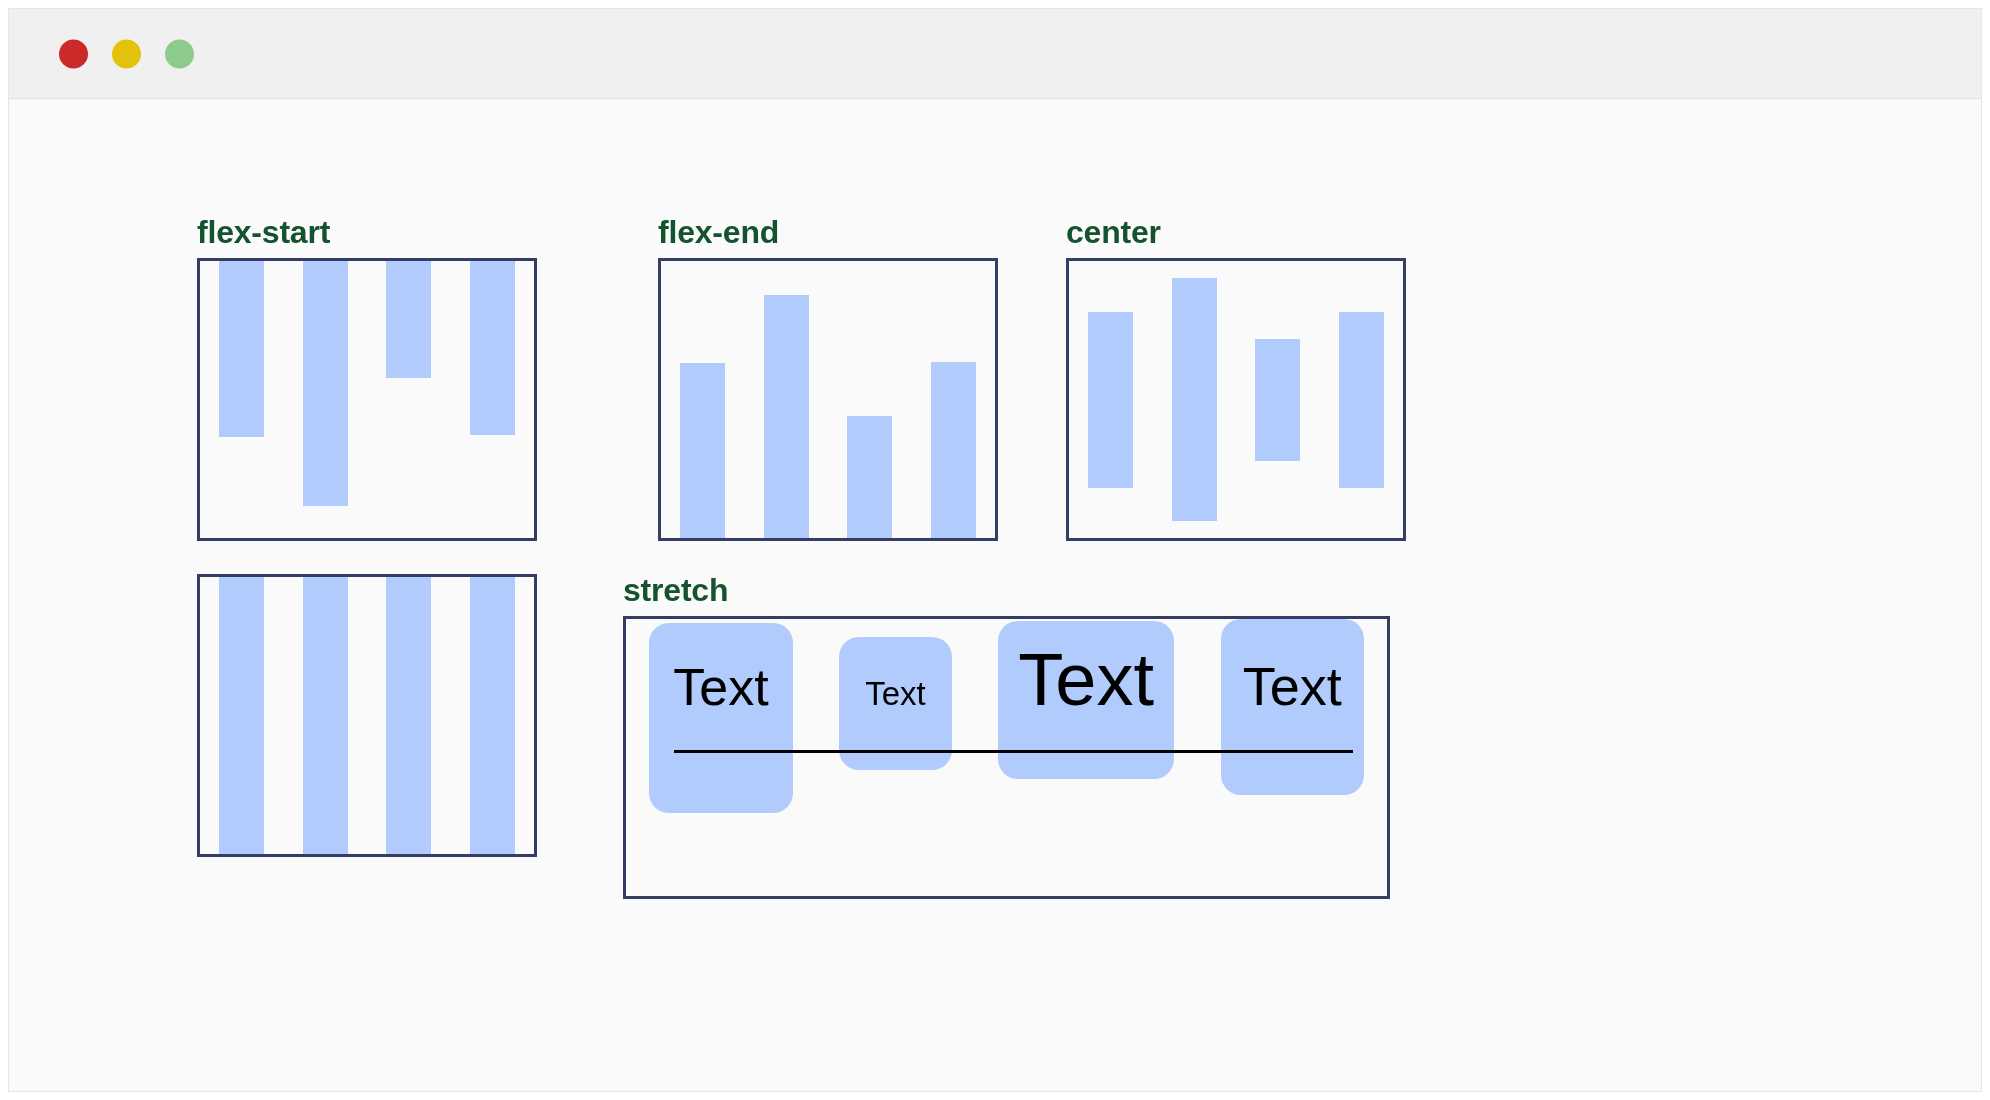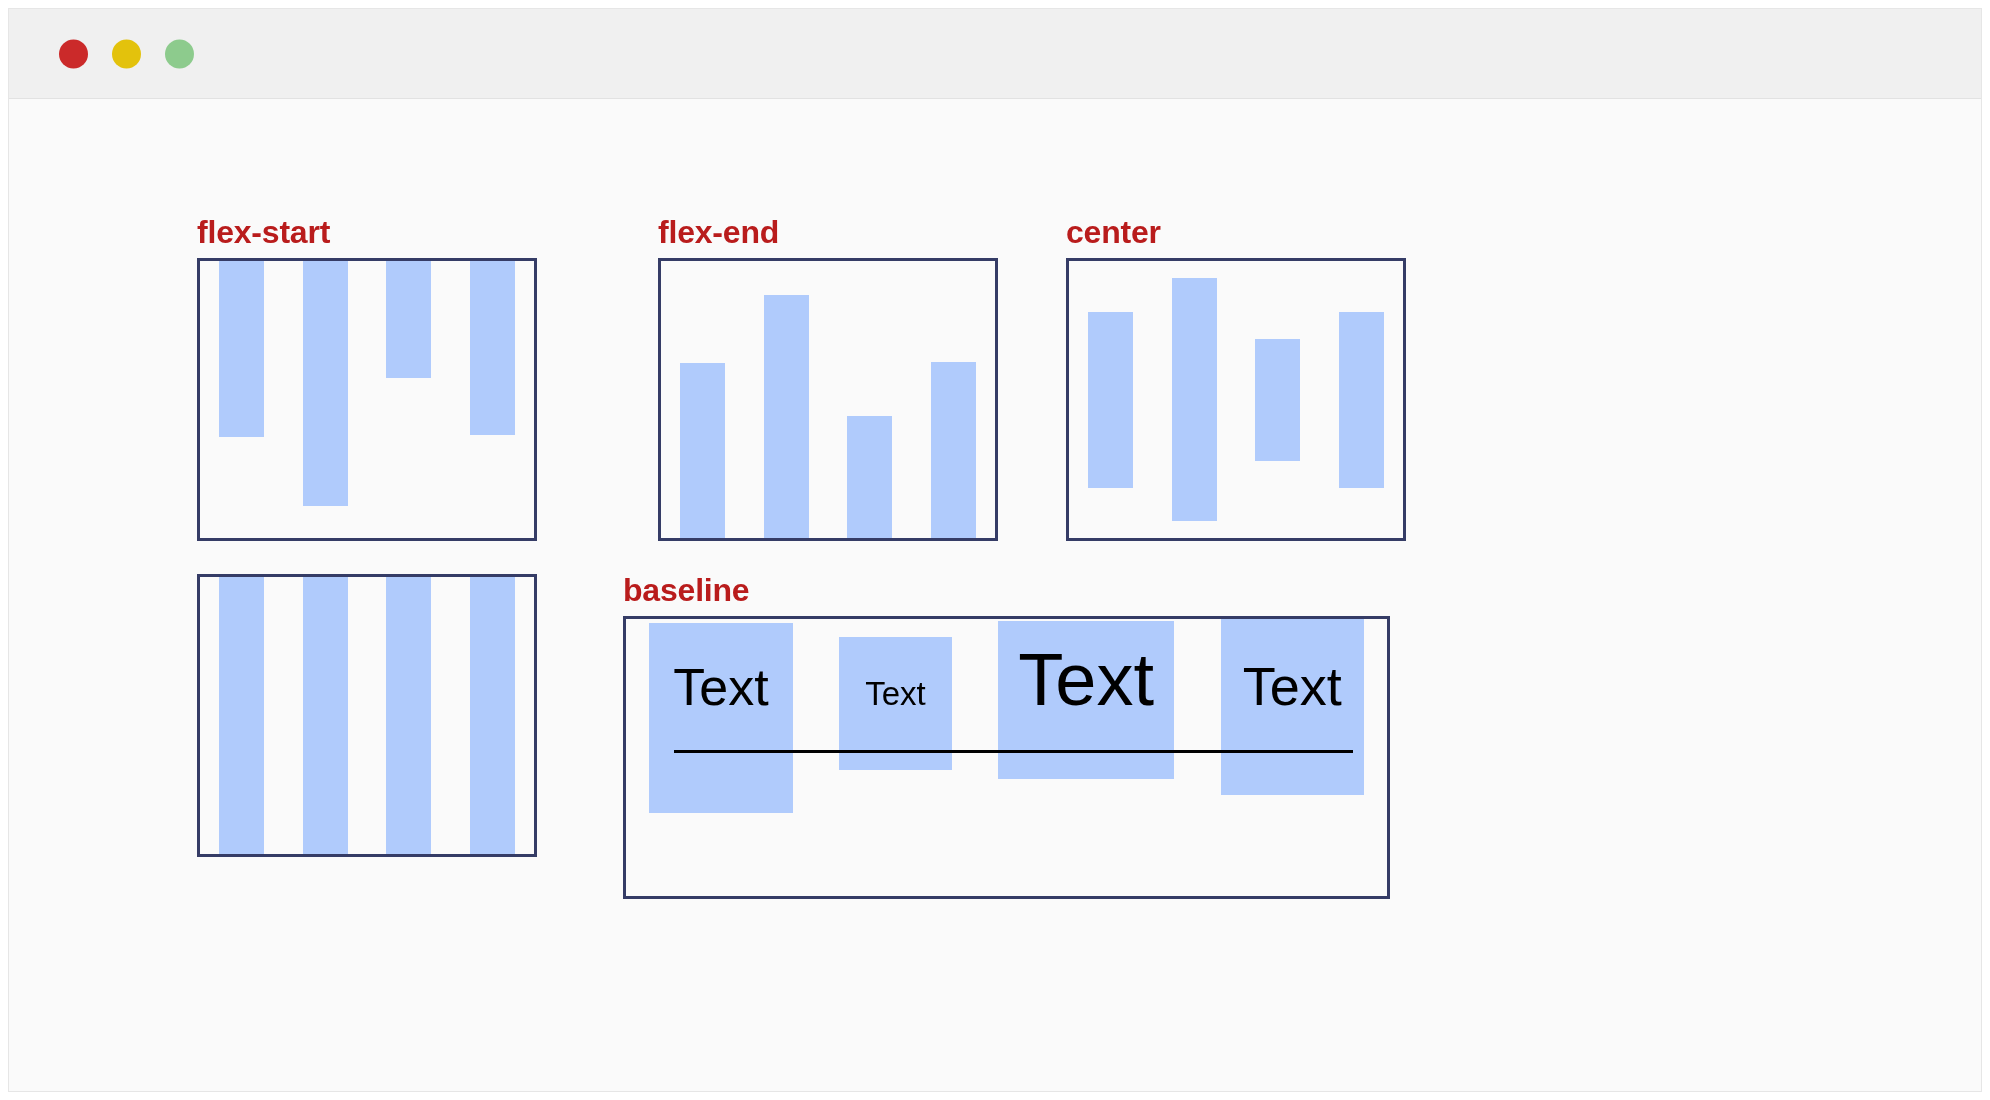--- a/index.html
+++ b/index.html
@@ -54,21 +54,21 @@
     height: 993px;
     background: #fafafa;
   }
 
   .section {
     position: absolute;
   }
   .section-label {
     font-size: 32px;
     font-weight: bold;
-    color: #b91c1c;
+    color: #14532d;
     letter-spacing: -0.2px;
     margin: 0 0 10px 0;
     line-height: 1;
     white-space: nowrap;
   }
 
   .demo-box {
     position: relative;
     box-sizing: border-box;
     border: 3px solid #353c66;
@@ -87,20 +87,21 @@
     background: #b0cbfc;
     flex: 0 0 auto;
   }
 
   .text-item {
     background: #b0cbfc;
     color: #000000;
     font-family: "Liberation Sans", sans-serif;
     display: inline-block;
     box-sizing: border-box;
+    border-radius: 20px;
   }
 
   .baseline-rule {
     position: absolute;
     left: 48px;
     right: 34px;
     height: 0;
     border-top: 3px solid #000000;
     pointer-events: none;
   }
@@ -148,21 +149,21 @@
       </div>
       <div class="section" style="left: 188px; top: 475px; width: 340px;">
         <div class="demo-box align-stretch" style="width: 340px; height: 283px; border-color: rgb(53, 60, 102);">
           <div class="bar" style="background: rgb(176, 203, 252); width: 45px;"></div>
           <div class="bar" style="background: rgb(176, 203, 252); width: 45px;"></div>
           <div class="bar" style="background: rgb(176, 203, 252); width: 45px;"></div>
           <div class="bar" style="background: rgb(176, 203, 252); width: 45px;"></div>
         </div>
       </div>
       <div class="section" style="left: 614px; top: 475px; width: 767px;">
-        <div class="section-label">baseline</div>
+        <div class="section-label">stretch</div>
         <div class="demo-box align-baseline" style="width: 767px; height: 283px; border-color: rgb(53, 60, 102); justify-content: space-around; padding-top: 0px;">
           <div class="text-item" style="background: rgb(176, 203, 252); font-size: 52px; line-height: 1; padding: 38px 24px 100px;">Text</div>
           <div class="text-item" style="background: rgb(176, 203, 252); font-size: 33px; line-height: 1; padding: 40px 26px 60px;">Text</div>
           <div class="text-item" style="background: rgb(176, 203, 252); font-size: 74px; line-height: 1; padding: 22px 20px 62px;">Text</div>
           <div class="text-item" style="background: rgb(176, 203, 252); font-size: 54px; line-height: 1; padding: 40px 22px 82px;">Text</div>
           <div class="baseline-rule" style="border-top-color: rgb(0, 0, 0); top: 131px;"></div>
         </div>
       </div>
     </div>
 

